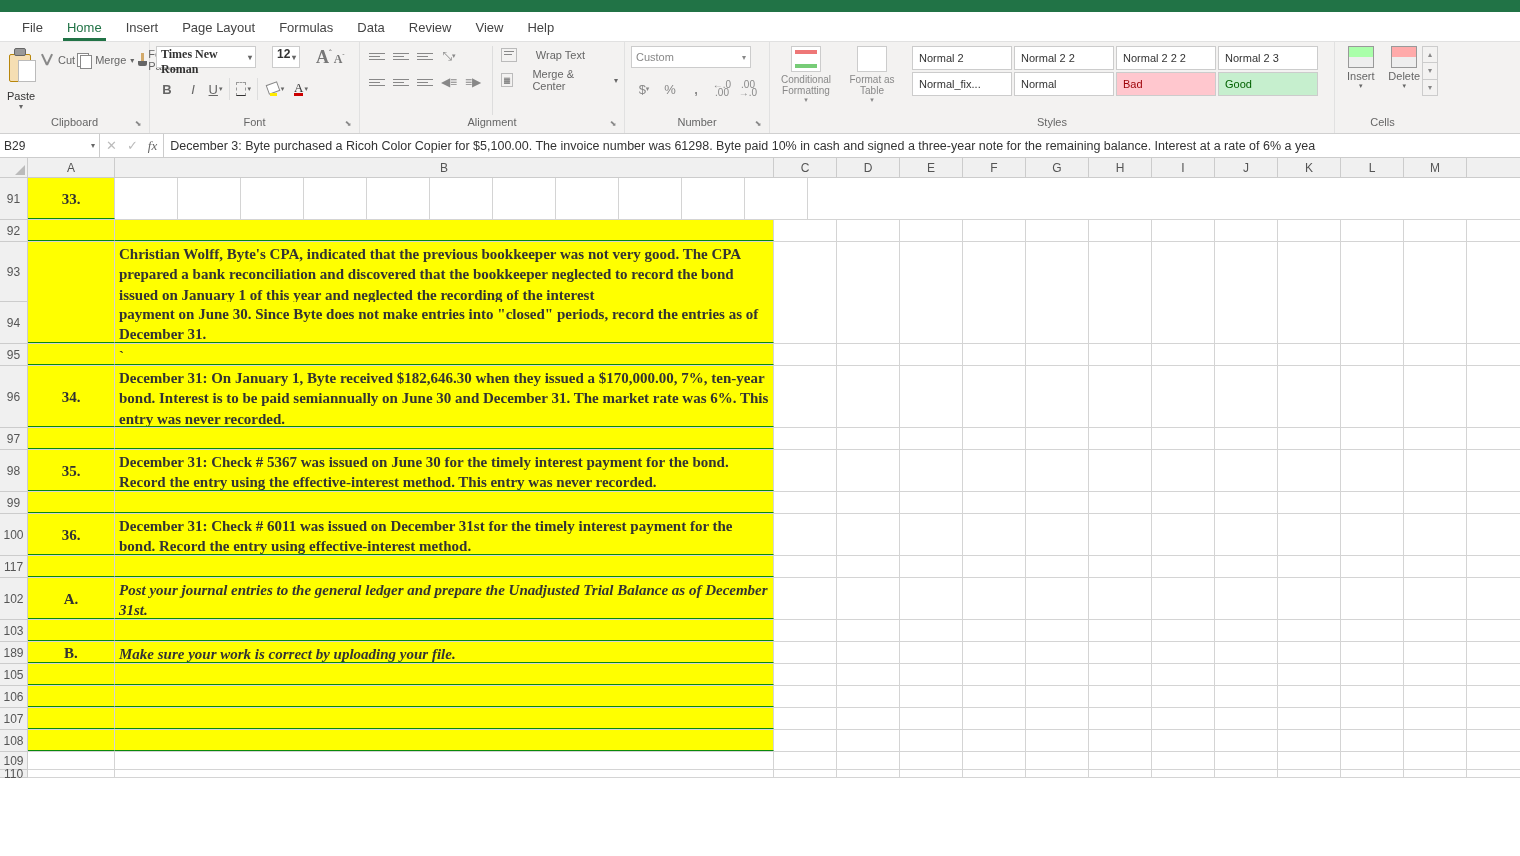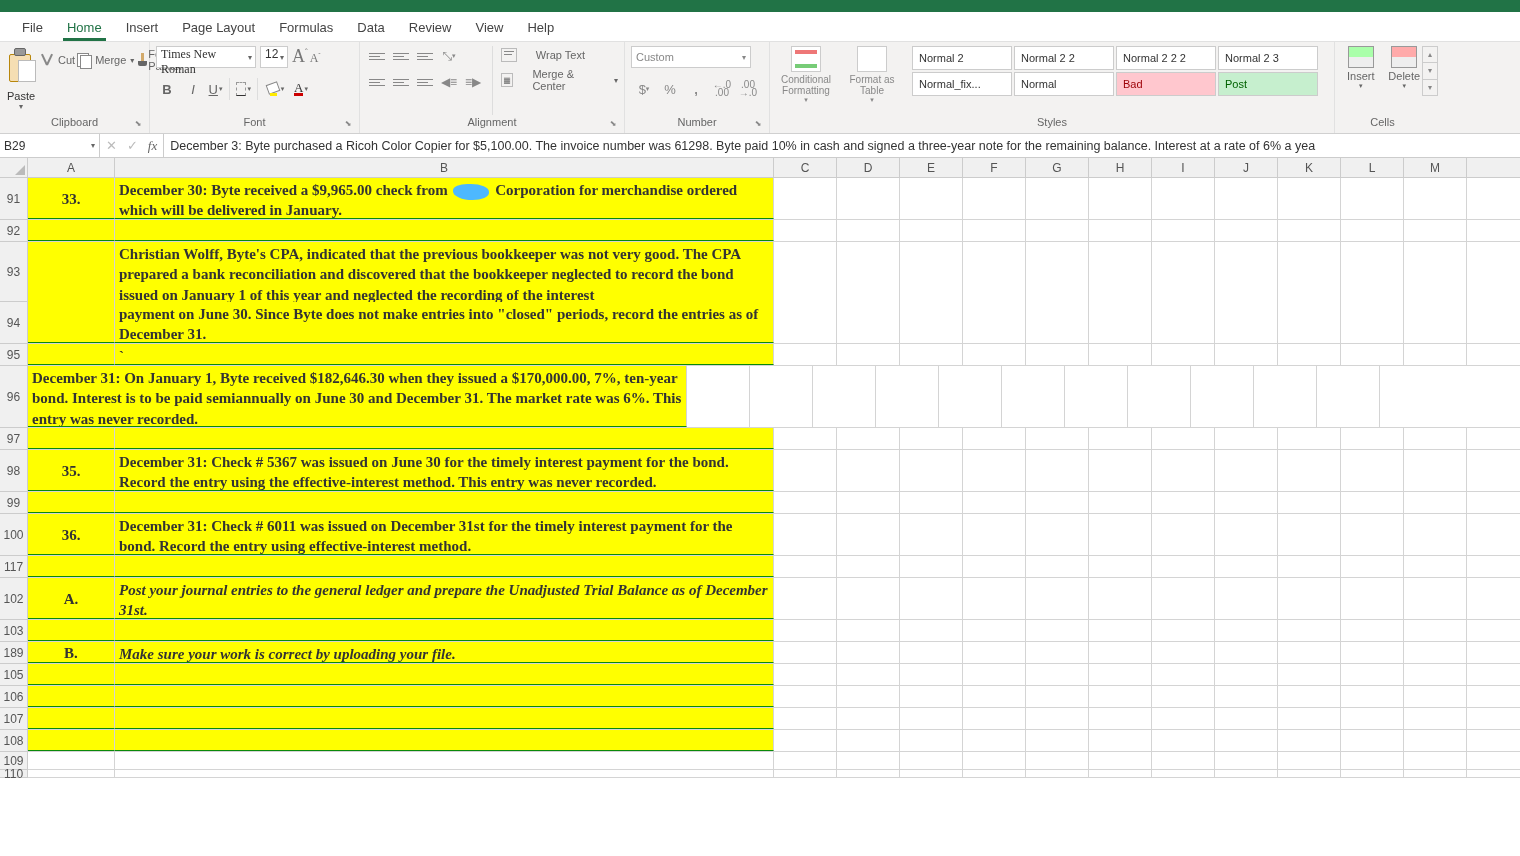--- a/index.html
+++ b/index.html
@@ -99,21 +99,21 @@
   .scissors-icon::before,.scissors-icon::after{content:"";position:absolute;width:2px;height:12px;background:#888;top:0;left:6px;transform-origin:bottom;}
   .scissors-icon::before{transform:rotate(25deg);}
   .scissors-icon::after{transform:rotate(-25deg);}
   .copy-icon { width:14px;height:14px;position:relative;}
   .copy-icon::before{content:"";position:absolute;width:10px;height:12px;border:1px solid #888;background:#fff;top:0;left:0;}
   .copy-icon::after{content:"";position:absolute;width:10px;height:12px;border:1px solid #888;background:#fff;top:2px;left:3px;}
   .brush-icon{width:14px;height:14px;position:relative;}
   .brush-icon::before{content:"";position:absolute;width:3px;height:8px;background:#d2a96a;top:0;left:5px;}
   .brush-icon::after{content:"";position:absolute;width:9px;height:5px;background:#666;top:8px;left:2px;border-radius:0 0 2px 2px;}
   
-  .font-top{display:flex;gap:4px;align-items:flex-start;}
+  .font-top{display:flex;gap:16px;align-items:flex-end;font-weight:bold;}
   .font-select{border:1px solid #ccc;background:#fff;font-size:12px;height:22px;padding:0 16px 0 4px;position:relative;cursor:pointer;}
   .font-name{width:100px;font-family:"Times New Roman";}
   .font-size{width:28px;text-align:left;}
   .dd-arrow{position:absolute;right:3px;top:6px;font-size:8px;color:#666;}
   .font-AA{font-family:serif;color:#777;display:flex;gap:2px;align-items:baseline;}
   .bigA{font-size:18px;}
   .smallA{font-size:12px;}
   .font-bot{display:flex;gap:4px;align-items:center;margin-top:6px;}
   .fb-btn{width:22px;height:22px;display:flex;align-items:center;justify-content:center;color:#666;cursor:pointer;font-size:13px;}
   .fb-btn.sep-after{border-right:1px solid #ddd;padding-right:6px;margin-right:2px;}
@@ -380,21 +380,21 @@
       </div>
       <div style="display:flex;margin-left:6px;">
         <div class="styles-gallery" id="styles-gallery">
             <div class="style-cell">Normal 2</div>
             <div class="style-cell">Normal 2 2</div>
             <div class="style-cell">Normal 2 2 2</div>
             <div class="style-cell">Normal 2 3</div>
             <div class="style-cell" style="grid-column: 1;">Normal_fix...</div>
             <div class="style-cell">Normal</div>
             <div class="style-cell bad">Bad</div>
-            <div class="style-cell good">Post</div>
+            <div class="style-cell good">Good</div>
           </div>
         <div class="gallery-arrows">
           <div>▴</div>
           <div>▾</div>
           <div>▾</div>
         </div>
       </div>
     </div>
     <div class="ribbon-group-label"><span>Styles</span></div>
   </div>
@@ -469,23 +469,20 @@
         <div class="row-h" style="height: 22px;">107</div>
         <div class="row-h" style="height: 22px;">108</div>
         <div class="row-h" style="height: 18px;">109</div>
         <div class="row-h" style="height: 8px;">110</div>
       </div>
     <div class="cells" id="cells">
         <div class="row" style="height: 42px;">
           <div class="cell colA yellow green-bottom">
             <div class="cell-num" style="line-height: 38px;">33.</div>
           </div>
-          <div class="cell colB yellow green-bottom">
-            <div class="cell-text">December 30: Byte received a $9,965.00 check from <span class="highlight-blob"></span> Corporation for merchandise ordered which will be delivered in January.</div>
-          </div>
           <div class="cell colO"></div>
           <div class="cell colO"></div>
           <div class="cell colO"></div>
           <div class="cell colO"></div>
           <div class="cell colO"></div>
           <div class="cell colO"></div>
           <div class="cell colO"></div>
           <div class="cell colO"></div>
           <div class="cell colO"></div>
           <div class="cell colO"></div>
@@ -551,20 +548,23 @@
           <div class="cell colO"></div>
           <div class="cell colO"></div>
           <div class="cell colO"></div>
           <div class="cell colO"></div>
           <div class="cell colO"></div>
           <div class="cell colO"></div>
           <div class="cell colO"></div>
           <div class="cell colO"></div>
         </div>
         <div class="row" style="height: 62px;">
+          <div class="cell colA yellow green-bottom">
+            <div class="cell-num" style="line-height: 58px;">34.</div>
+          </div>
           <div class="cell colB yellow green-bottom">
             <div class="cell-text">December 31:  On January 1, Byte received $182,646.30 when they issued a $170,000.00, 7%, ten-year bond. Interest is to be paid semiannually on June 30 and December 31.  The market rate was 6%.  This entry was never recorded.</div>
           </div>
           <div class="cell colO"></div>
           <div class="cell colO"></div>
           <div class="cell colO"></div>
           <div class="cell colO"></div>
           <div class="cell colO"></div>
           <div class="cell colO"></div>
           <div class="cell colO"></div>

